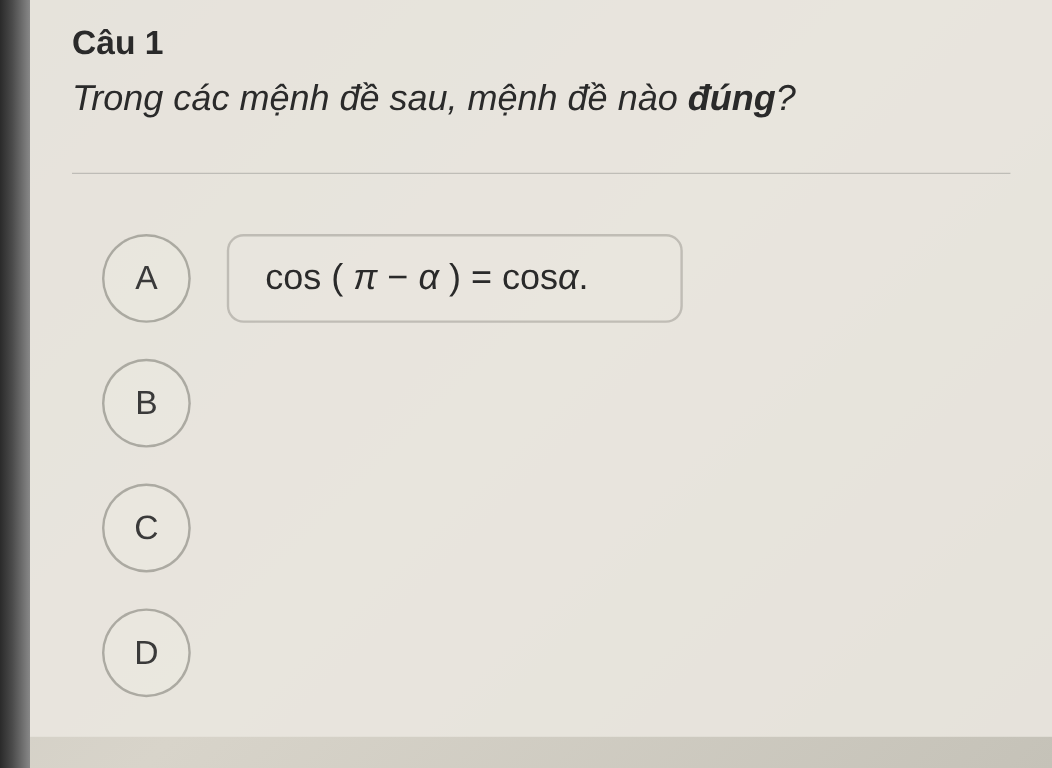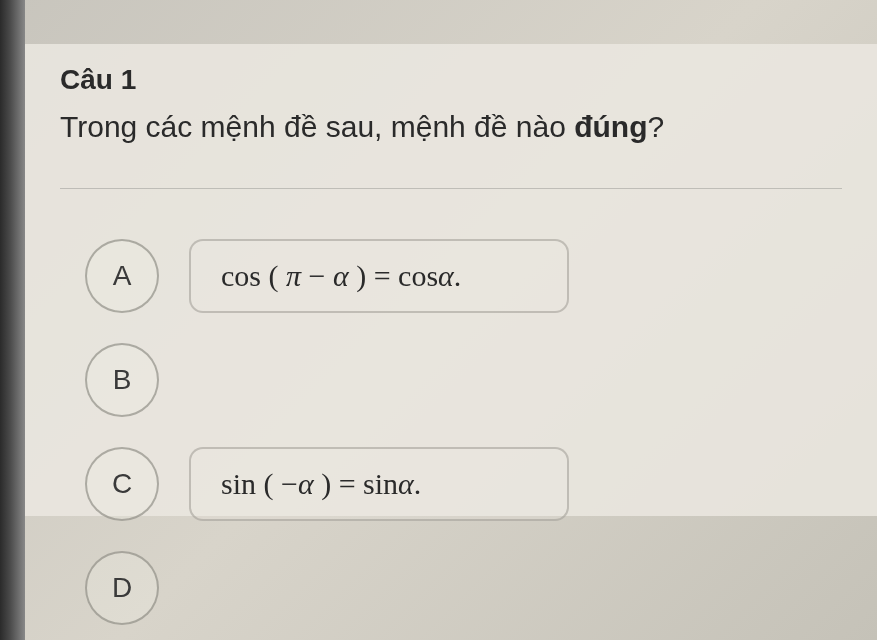--- a/index.html
+++ b/index.html
@@ -13,44 +13,44 @@
       background: linear-gradient(135deg, #c8c5bd 0%, #d8d4ca 50%, #c5c2b8 100%);
       font-family: Arial, sans-serif;
       position: relative;
       overflow: hidden;
     }
     .page-container {
       position: absolute;
       left: 25px;
       top: 0;
       width: 852px;
-      height: 472px;
+      height: 614px;
       background: rgba(235, 232, 225, 0.85);
       padding: 20px 35px;
-      margin-top: 44px;
     }
     .left-edge {
       position: absolute;
       left: 0;
       top: 0;
       width: 25px;
       height: 640px;
       background: linear-gradient(90deg, #2a2a2a 0%, #4a4a4a 40%, #888 100%);
     }
     .question-header {
       color: #2a2a2a;
       font-weight: bold;
       font-size: 28px;
       margin-bottom: 10px;
     }
     .question-text {
       color: #2a2a2a;
       font-size: 30px;
       margin-bottom: 40px;
       line-height: 1.4;
+      font-style: italic;
     }
     .question-text .emphasized {
       font-weight: bold;
     }
     .divider {
       border: none;
       border-top: 1px solid rgba(150, 150, 145, 0.5);
       margin-bottom: 50px;
     }
     .options-container {
@@ -75,21 +75,21 @@
       background: rgba(240, 237, 230, 0.3);
       cursor: pointer;
       flex-shrink: 0;
     }
     .option-formula {
       border: 2px solid rgba(150, 148, 140, 0.5);
       border-radius: 14px;
       padding: 18px 30px;
       font-size: 30px;
       color: #2a2a2a;
-      font-family: Liberation Serif, serif;
+      font-family: Liberation Sans, sans-serif;
       background: rgba(240, 237, 230, 0.2);
       cursor: pointer;
       min-width: 380px;
     }
     .option-formula .math {
       font-style: normal;
     }
     .option-formula .var {
       font-style: italic;
     }
@@ -117,23 +117,20 @@
         <span class="math">cos ( <span class="var">π</span> − <span class="var">α</span> ) = cos<span class="var">α</span>.</span>
       </div>
     </div>
 
     <div class="option-row">
       <div class="option-letter">B</div>
     </div>
 
     <div class="option-row">
       <div class="option-letter">C</div>
-      <div class="option-formula">
-        <span class="math">sin ( −<span class="var">α</span> ) = sin<span class="var">α</span>.</span>
-      </div>
     </div>
 
     <div class="option-row">
       <div class="option-letter">D</div>
     </div>
 
   </div>
 </div>
 
 </body></html>

